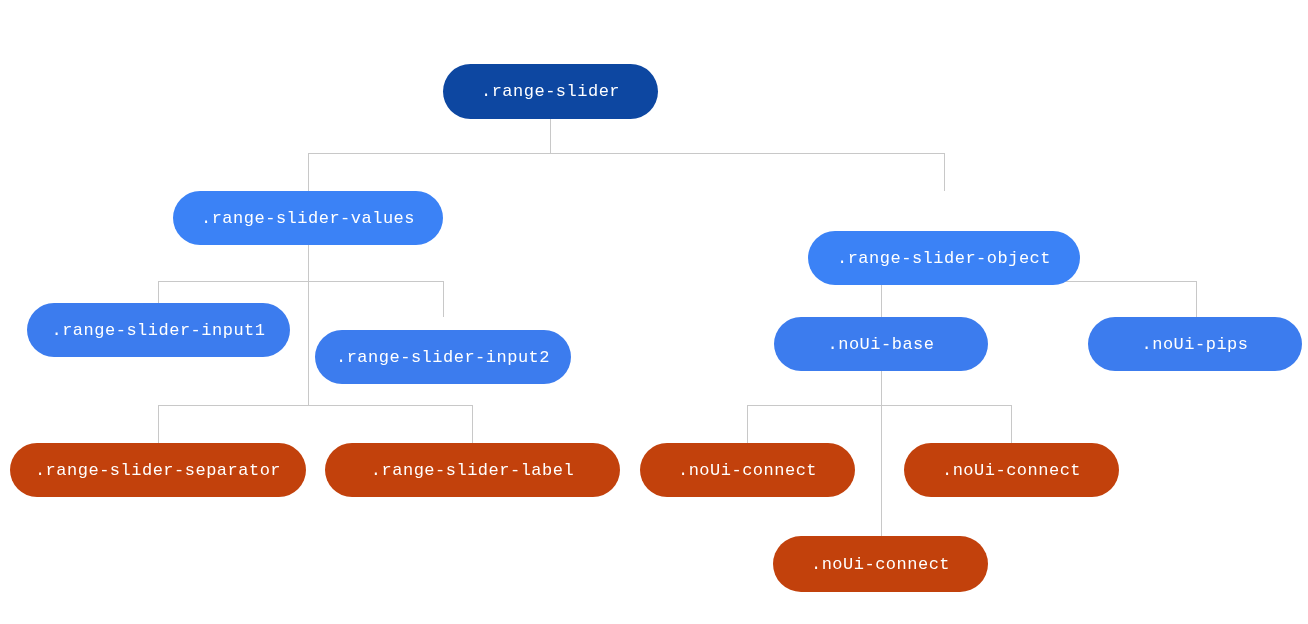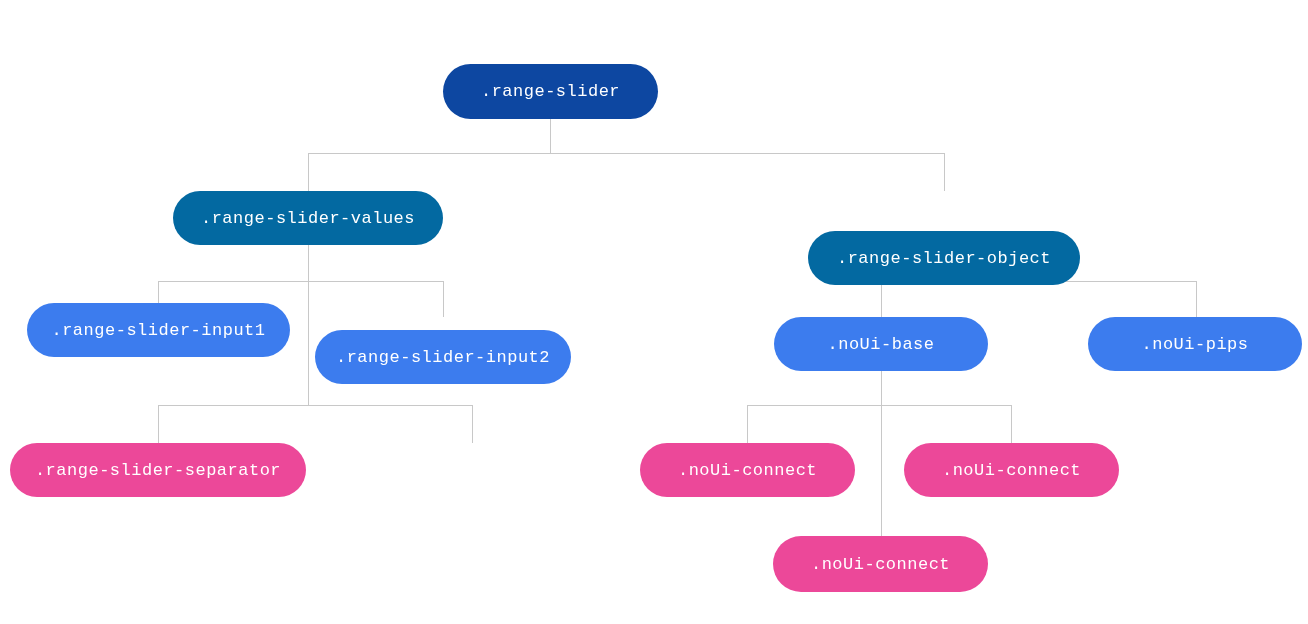--- a/index.html
+++ b/index.html
@@ -21,23 +21,23 @@
     align-items: center;
     justify-content: center;
     border-radius: 28px;
     color: #ffffff;
     font-size: 17px;
     letter-spacing: 0.5px;
     white-space: nowrap;
     box-sizing: border-box;
   }
   .lvl1 { background: #0d47a1; }
-  .lvl2 { background: #0369a1; }
+  .lvl2 { background: #3b82f6; }
   .lvl3 { background: #3c7cee; }
-  .lvl4 { background: #ec4899; }
+  .lvl4 { background: #c2410c; }
   .line {
     position: absolute;
     background: #c8c8c8;
   }
   .line.h { height: 1px; }
   .line.v { width: 1px; }
 </style>
 </head>
 <body>
 
@@ -71,20 +71,21 @@
   <div class="node lvl2" style="left:173px; top:191px; width:270px; height:54px;">.range-slider-values</div>
 
   <div class="node lvl2" style="left:808px; top:191px; width:272px; height:54px;margin-top:40px;">.range-slider-object</div>
 
   <div class="node lvl3" style="left:27px;  top:303px; width:263px; height:54px;">.range-slider-input1</div>
 
   <div class="node lvl3" style="left:315px; top:330px; width:256px; height:54px;">.range-slider-input2</div>
 
   <div class="node lvl4" style="left:10px;  top:443px; width:296px; height:54px;">.range-slider-separator</div>
 
+  <div class="node lvl4" style="left:325px; top:443px; width:295px; height:54px;">.range-slider-label</div>
 
   <div class="node lvl3" style="left:774px; top:317px; width:214px; height:54px;">.noUi-base</div>
 
   <div class="node lvl3" style="left:1088px; top:317px; width:214px; height:54px;">.noUi-pips</div>
 
   <div class="node lvl4" style="left:640px; top:443px; width:215px; height:54px;">.noUi-connect</div>
 
   <div class="node lvl4" style="left:904px; top:443px; width:215px; height:54px;">.noUi-connect</div>
 
   <div class="node lvl4" style="left:773px; top:536px; width:215px; height:56px;">.noUi-connect</div>

